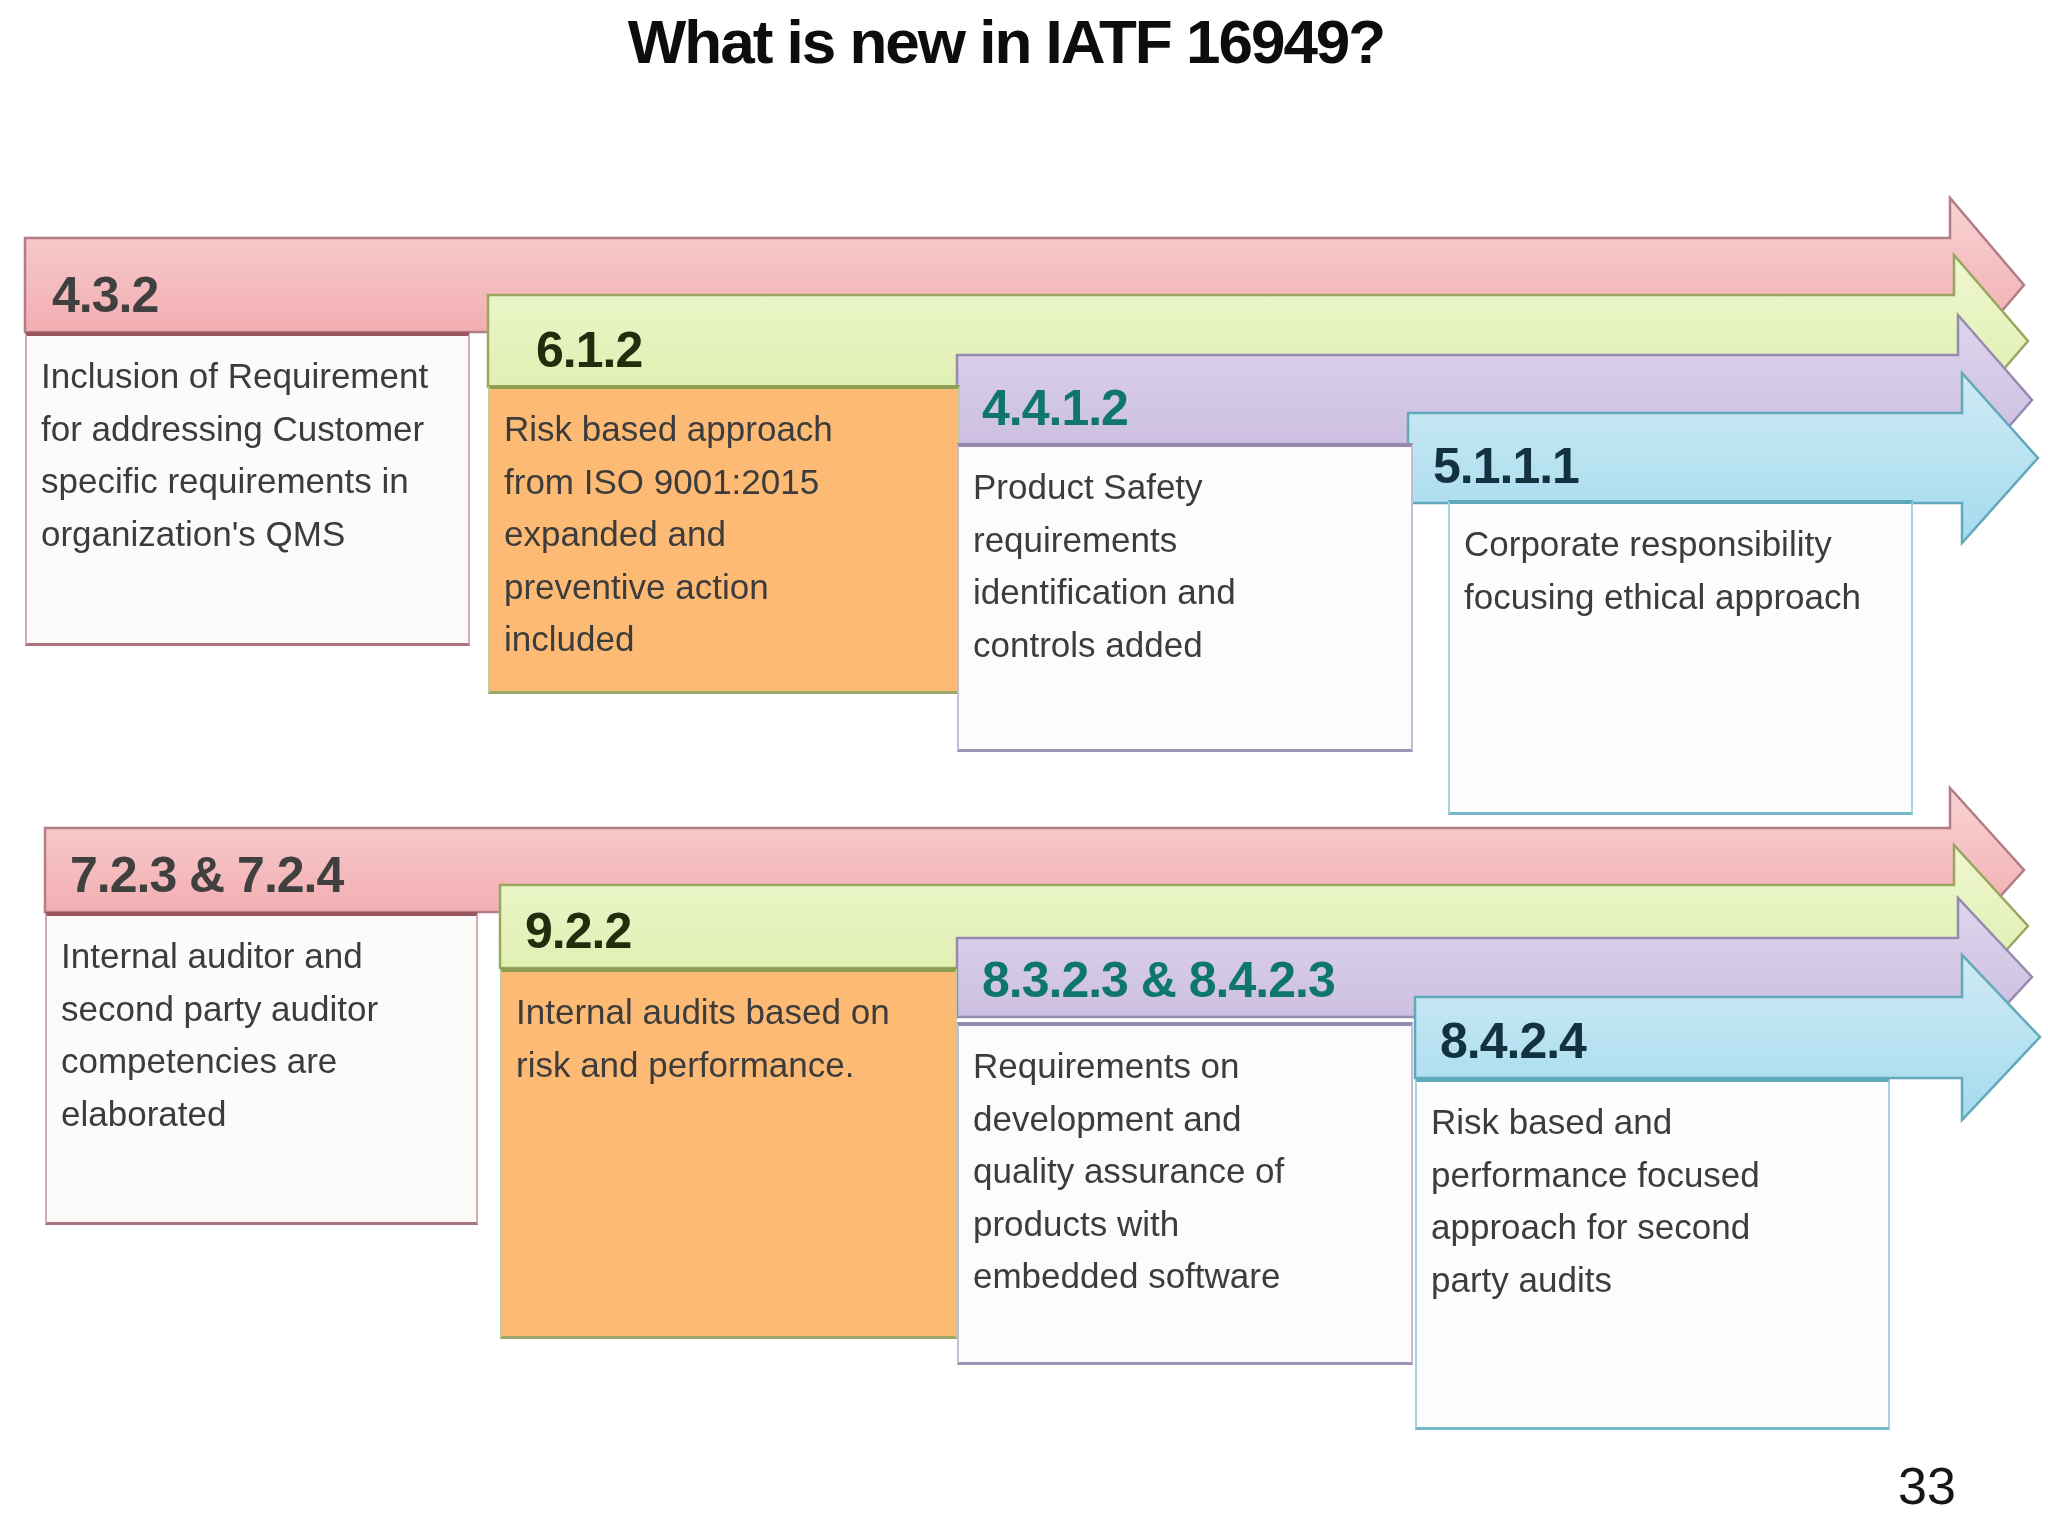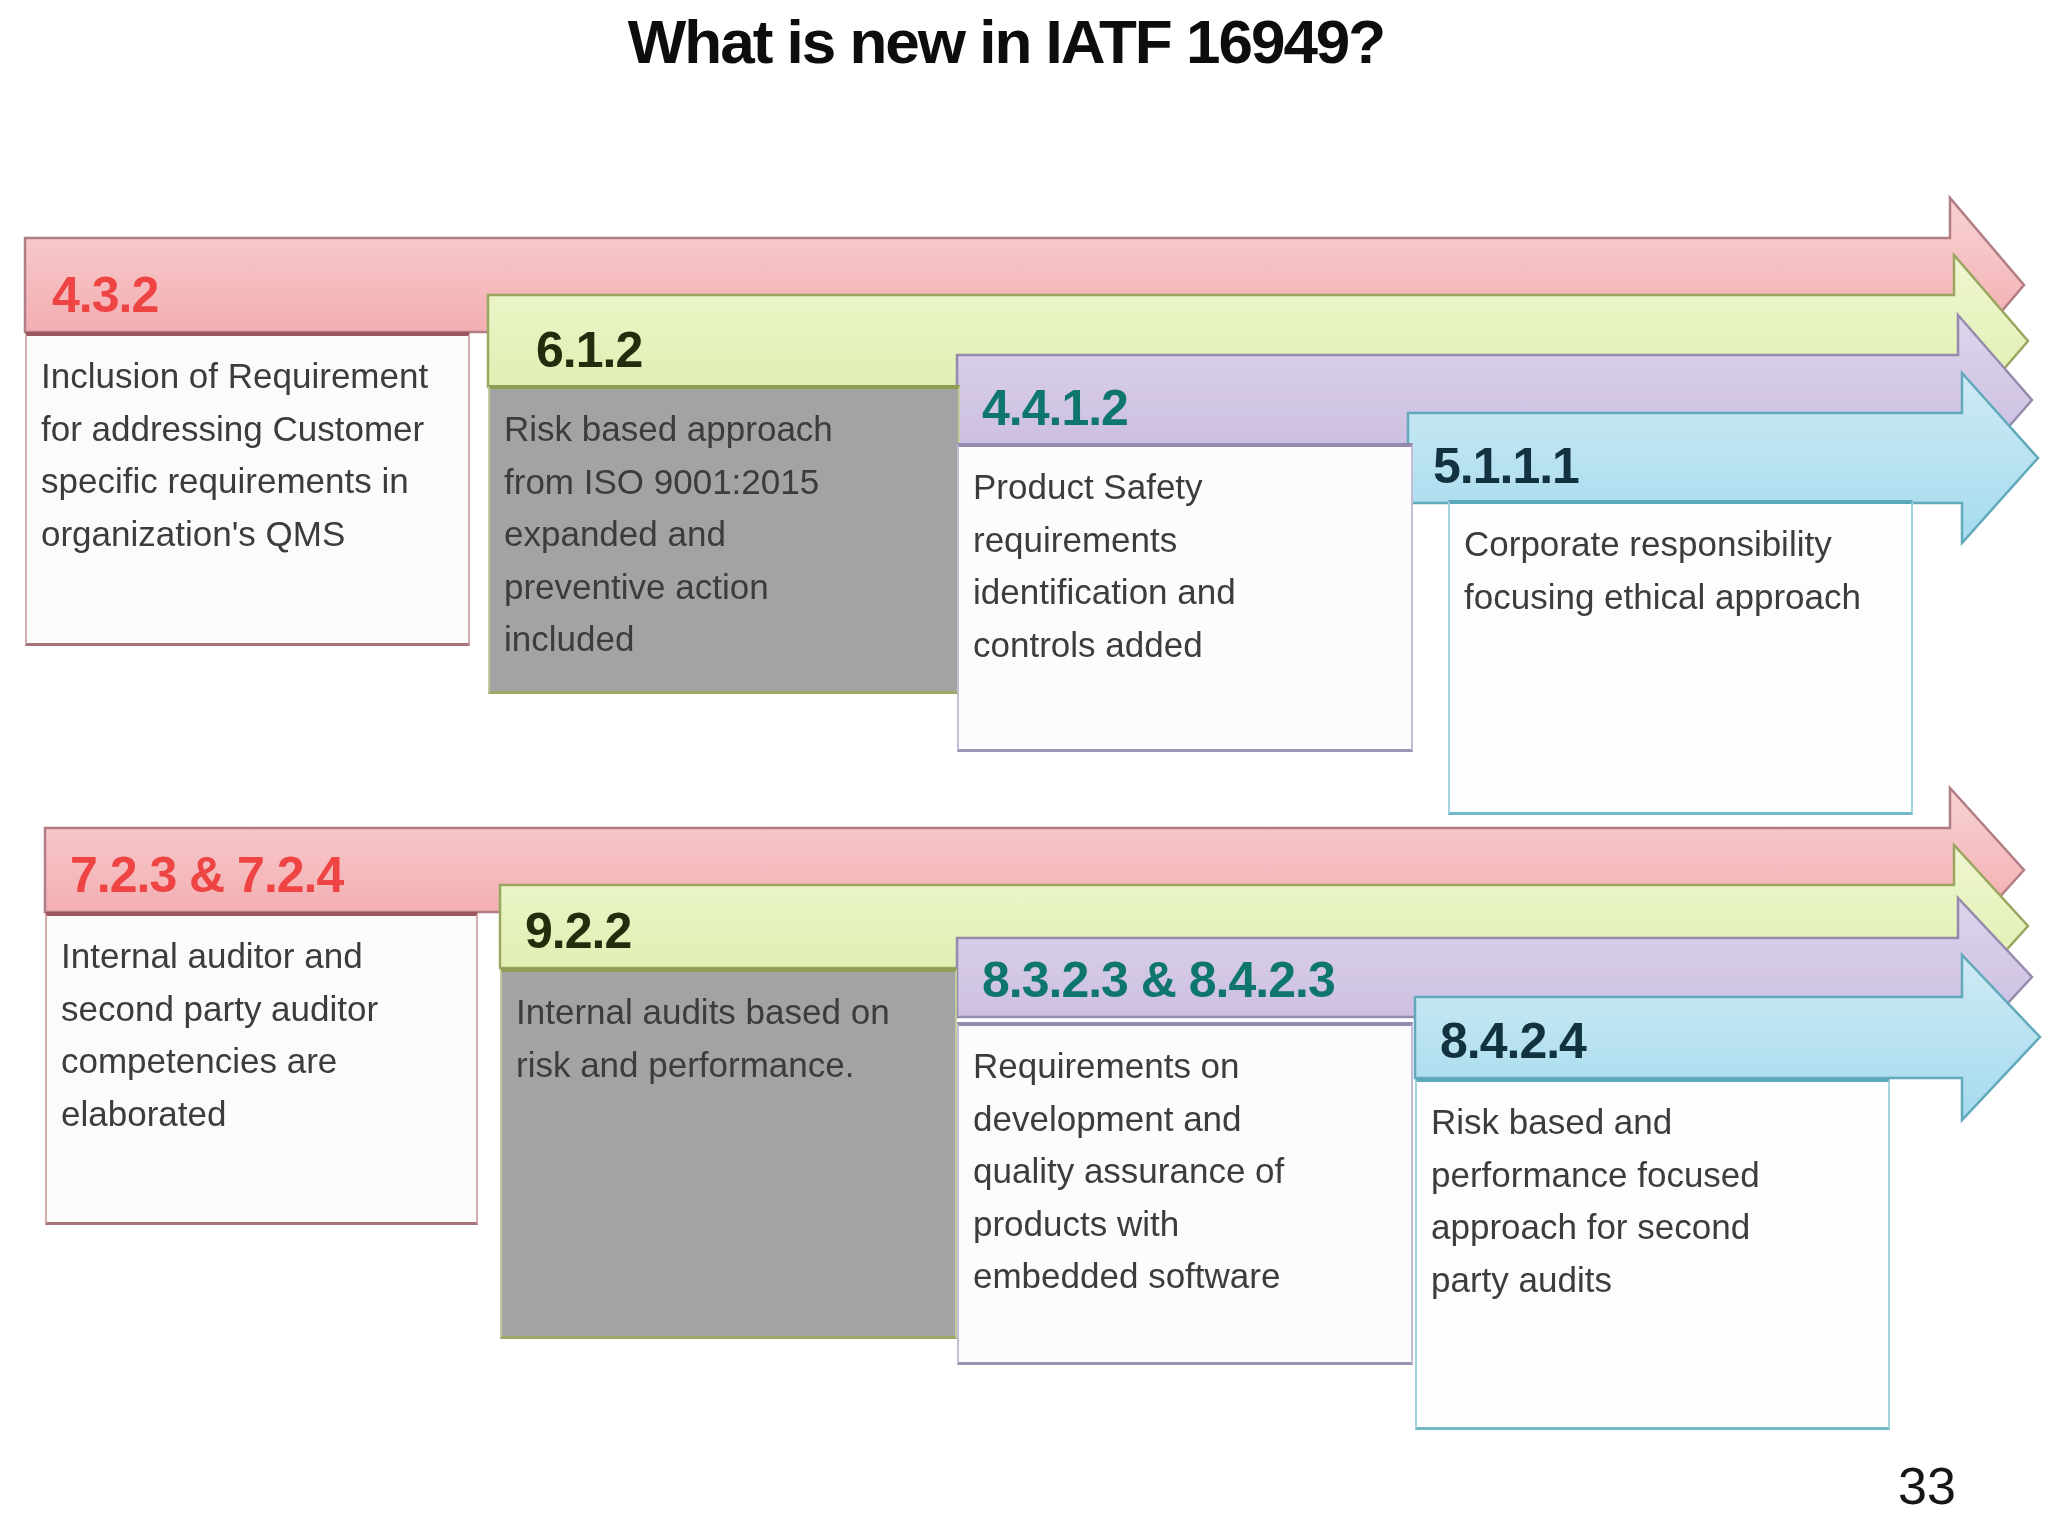--- a/index.html
+++ b/index.html
@@ -17,31 +17,31 @@
   svg.arrows{position:absolute;left:0;top:0;}
   .arrow-poly{stroke-width:2.5;stroke-linejoin:miter;}
   .arrow-poly.pink{stroke:#b27d84;fill:url(#gpink);}
   .arrow-poly.green{stroke:#9aa65f;fill:url(#ggreen);}
   .arrow-poly.purple{stroke:#958cad;fill:url(#gpurple);}
   .arrow-poly.blue{stroke:#62a9bb;fill:url(#gblue);}
   .clause-label{
     position:absolute;height:50px;line-height:50px;font-size:50px;font-weight:bold;
     white-space:nowrap;letter-spacing:-1px;
   }
-  .clause-label.pink{color:#ef4444;}
+  .clause-label.pink{color:#404040;}
   .clause-label.green{color:#232d0e;}
   .clause-label.purple{color:#0f766e;}
   .clause-label.blue{color:#123240;}
   .desc-box{
     position:absolute;box-sizing:border-box;
     font-size:35px;line-height:1.5;color:#3c3c3c;
     padding:14px 10px 0 14px;white-space:pre-line;
   }
   .desc-box.pink{background:#fdfafa;border:2px solid #d4abae;border-top:4px solid #9b555e;border-bottom:3px solid #a8747b;}
-  .desc-box.green{background:#a3a3a3;border:2px solid #c2cba0;border-top:4px solid #8e9e52;border-bottom:3px solid #9aa868;}
+  .desc-box.green{background:#fdba74;border:2px solid #c2cba0;border-top:4px solid #8e9e52;border-bottom:3px solid #9aa868;}
   .desc-box.purple{background:#fcfbfd;border:2px solid #c5bdd6;border-top:4px solid #9489ae;border-bottom:3px solid #9d93b5;}
   .desc-box.blue{background:#fbfdfe;border:2px solid #a5d3dc;border-top:4px solid #5ba9ba;border-bottom:3px solid #74b9c7;}
 </style>
 </head>
 <body>
 
 <div id="slide">
 
   <div class="slide-title">What is new in IATF 16949?</div>
 

